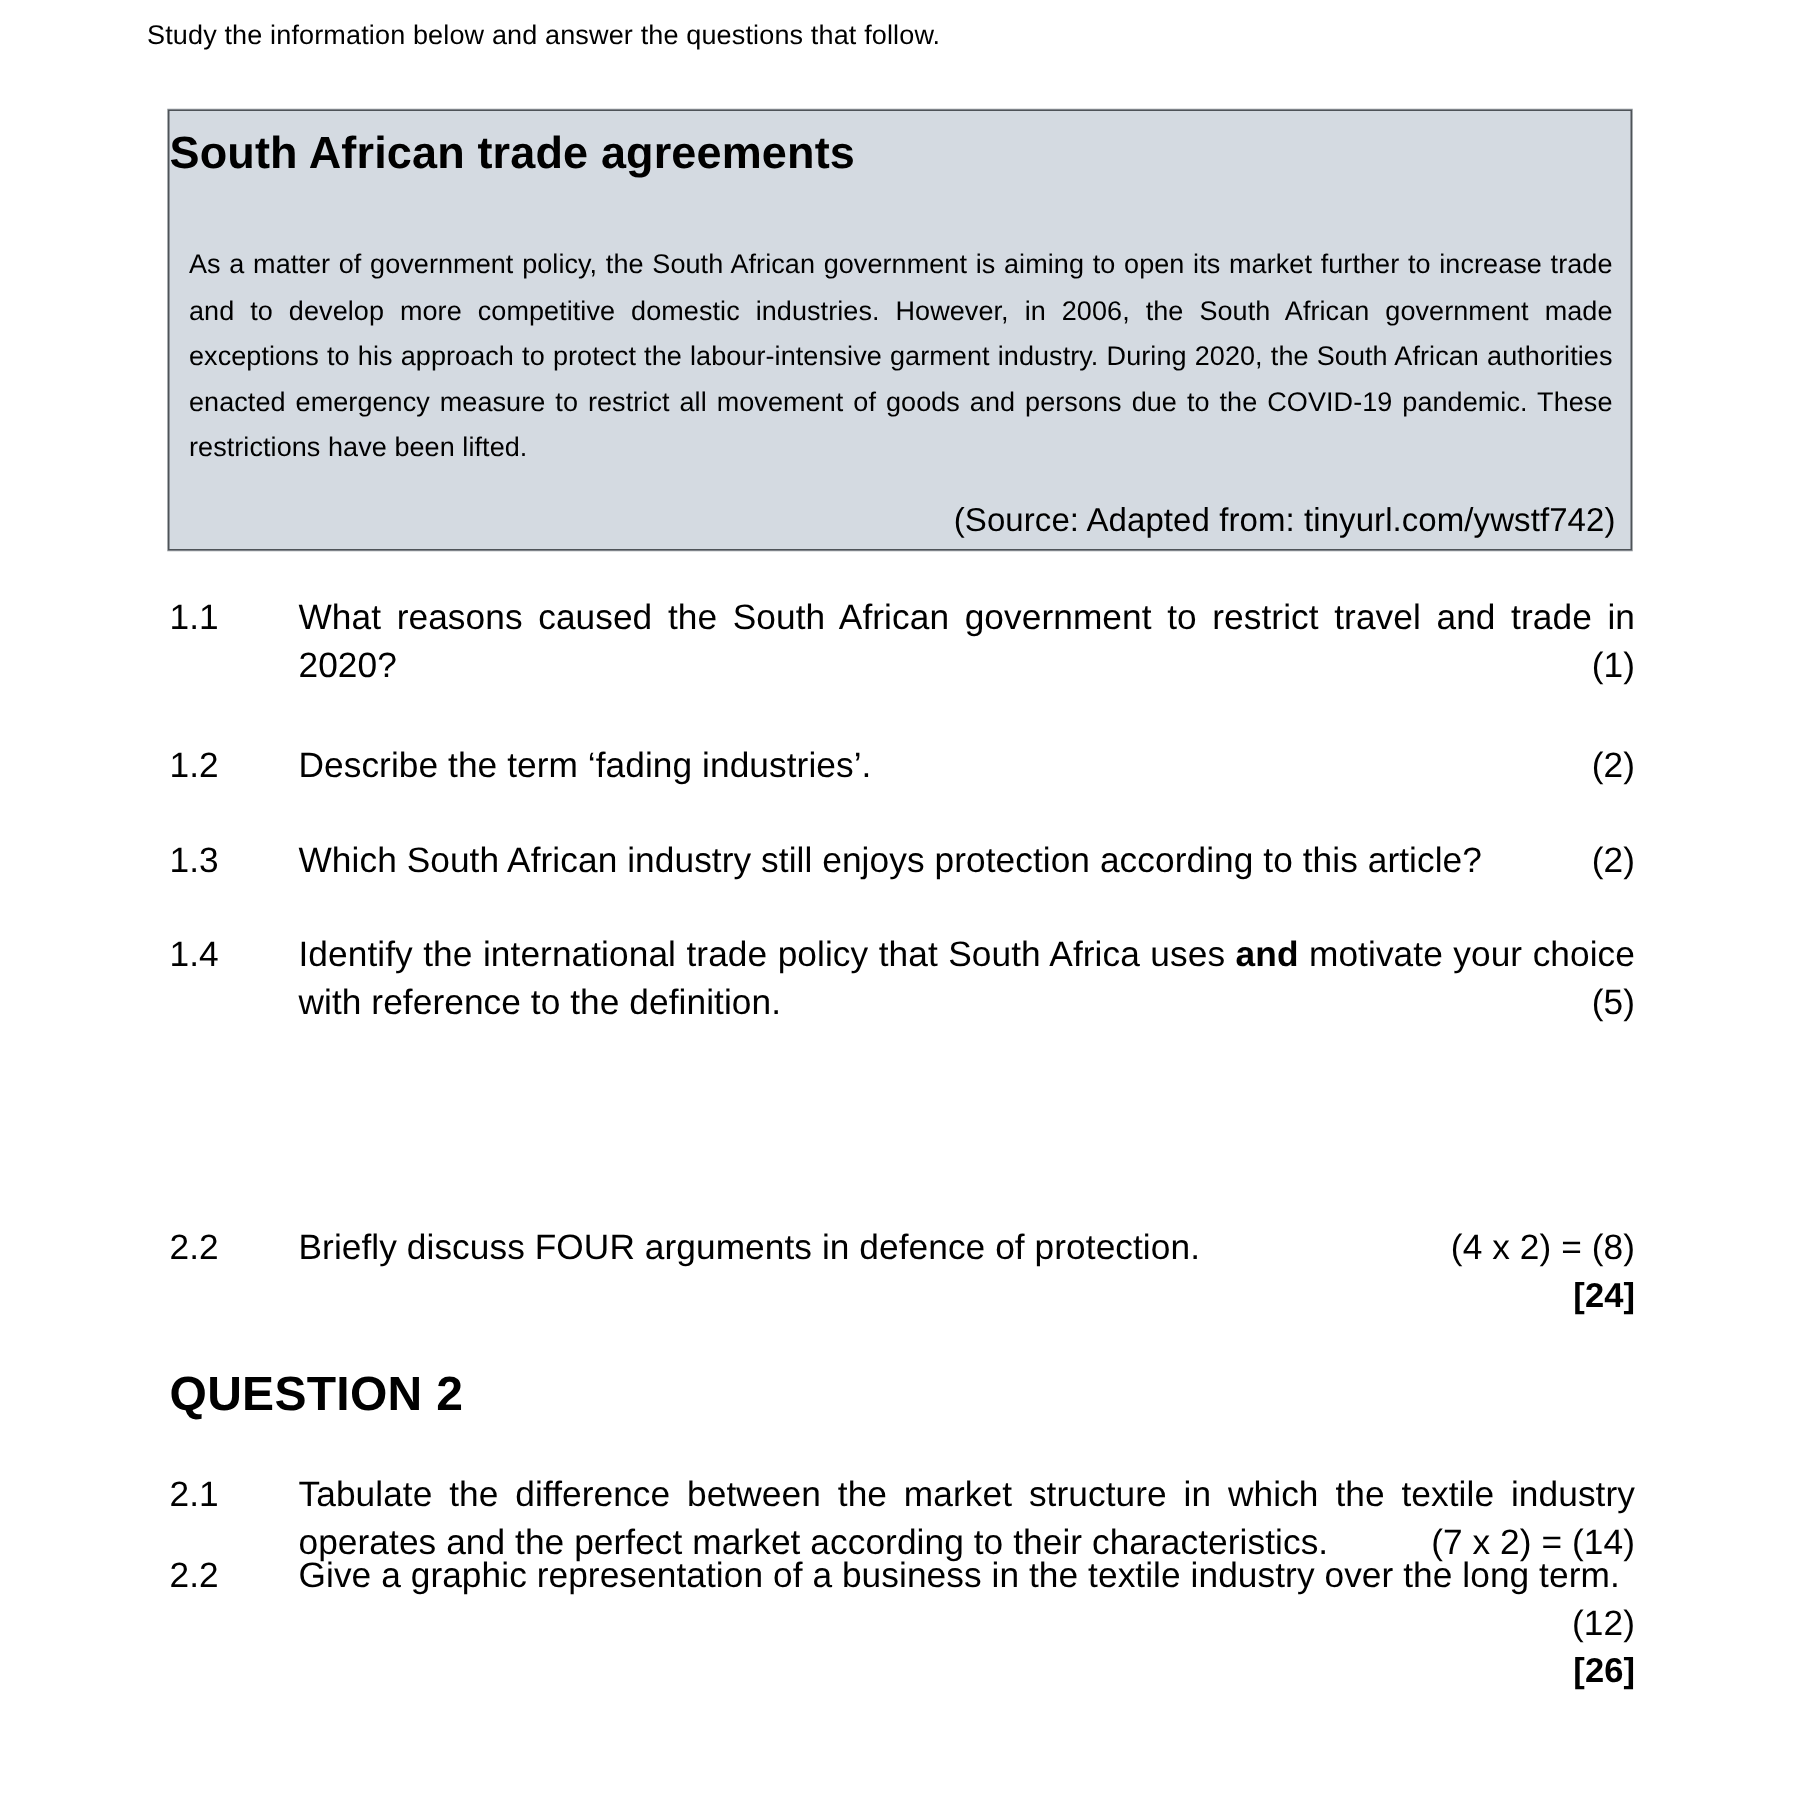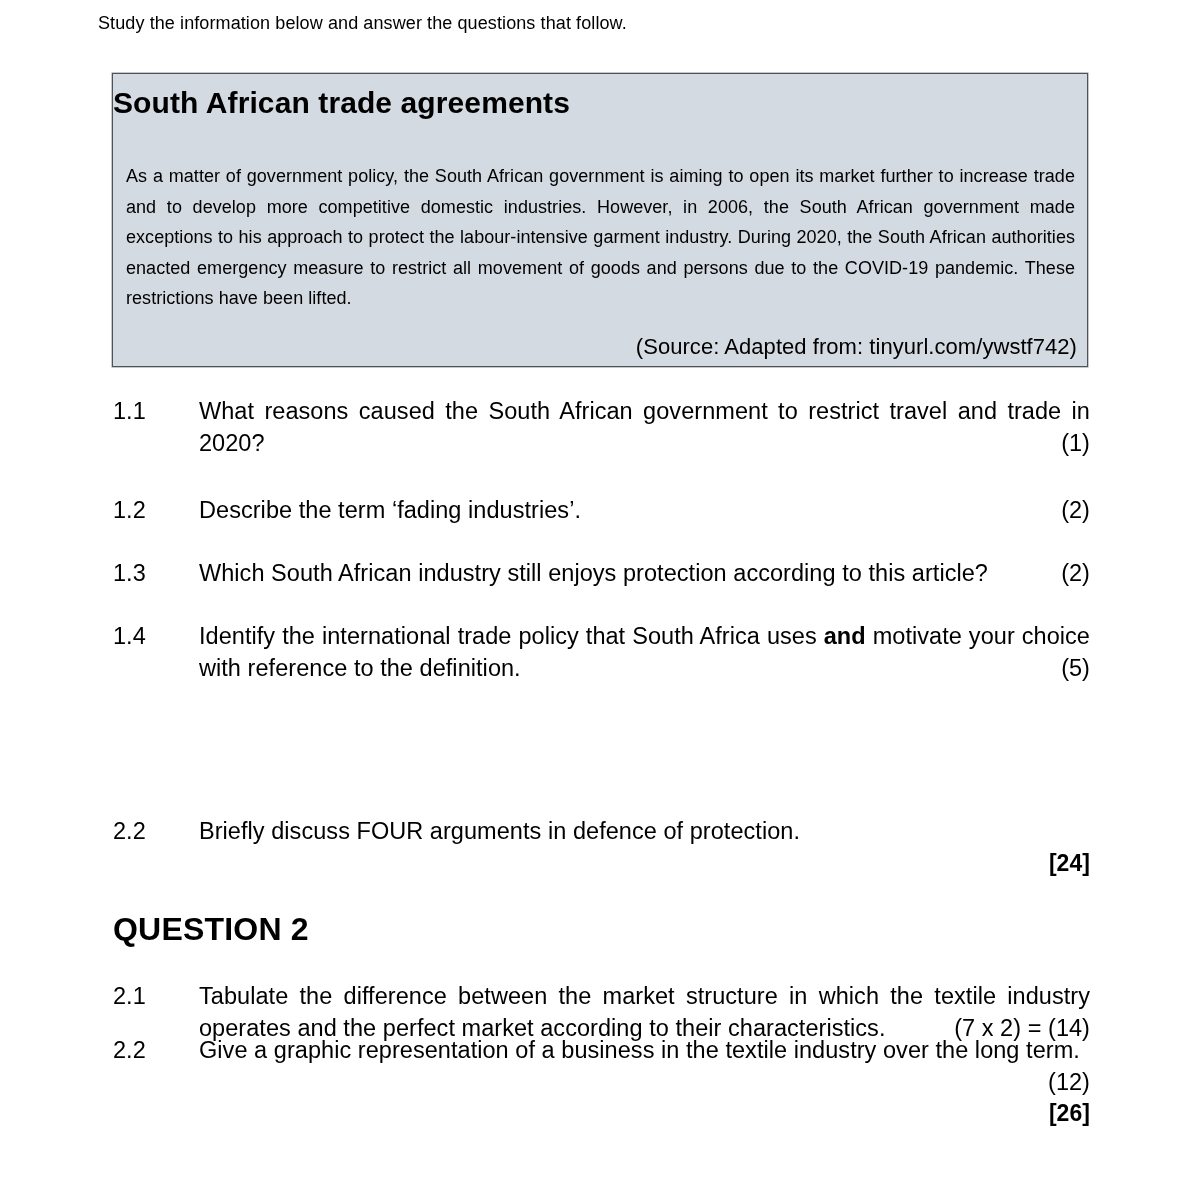--- a/index.html
+++ b/index.html
@@ -160,20 +160,21 @@
       <span class="q-text justified"><span>Identify the international trade policy that South Africa uses </span><b class="em">and</b><span> motivate your choice with reference to the definition.</span></span>
       <span class="marks-right" style="top:31.5px;">(5)</span>
     </div>
   </div>
 
 
   <div class="q-row" style="top:816px;">
     <span class="q-num">2.2</span>
     <div class="q-body">
       <span class="q-text">Briefly discuss FOUR arguments in defence of protection.</span>
+      <span class="marks-right" style="top:0px;">(4 x 2) = (8)</span>
       <span class="marks-total" style="top:31.5px;">[24]</span>
     </div>
   </div>
 
   <div class="section-heading" style="top:911px;">QUESTION 2</div>
 
   <div class="q-row" style="top:981px;">
     <span class="q-num">2.1</span>
     <div class="q-body">
       <span class="q-text justified">Tabulate the difference between the market structure in which the textile industry operates and the perfect market according to their characteristics.</span>

